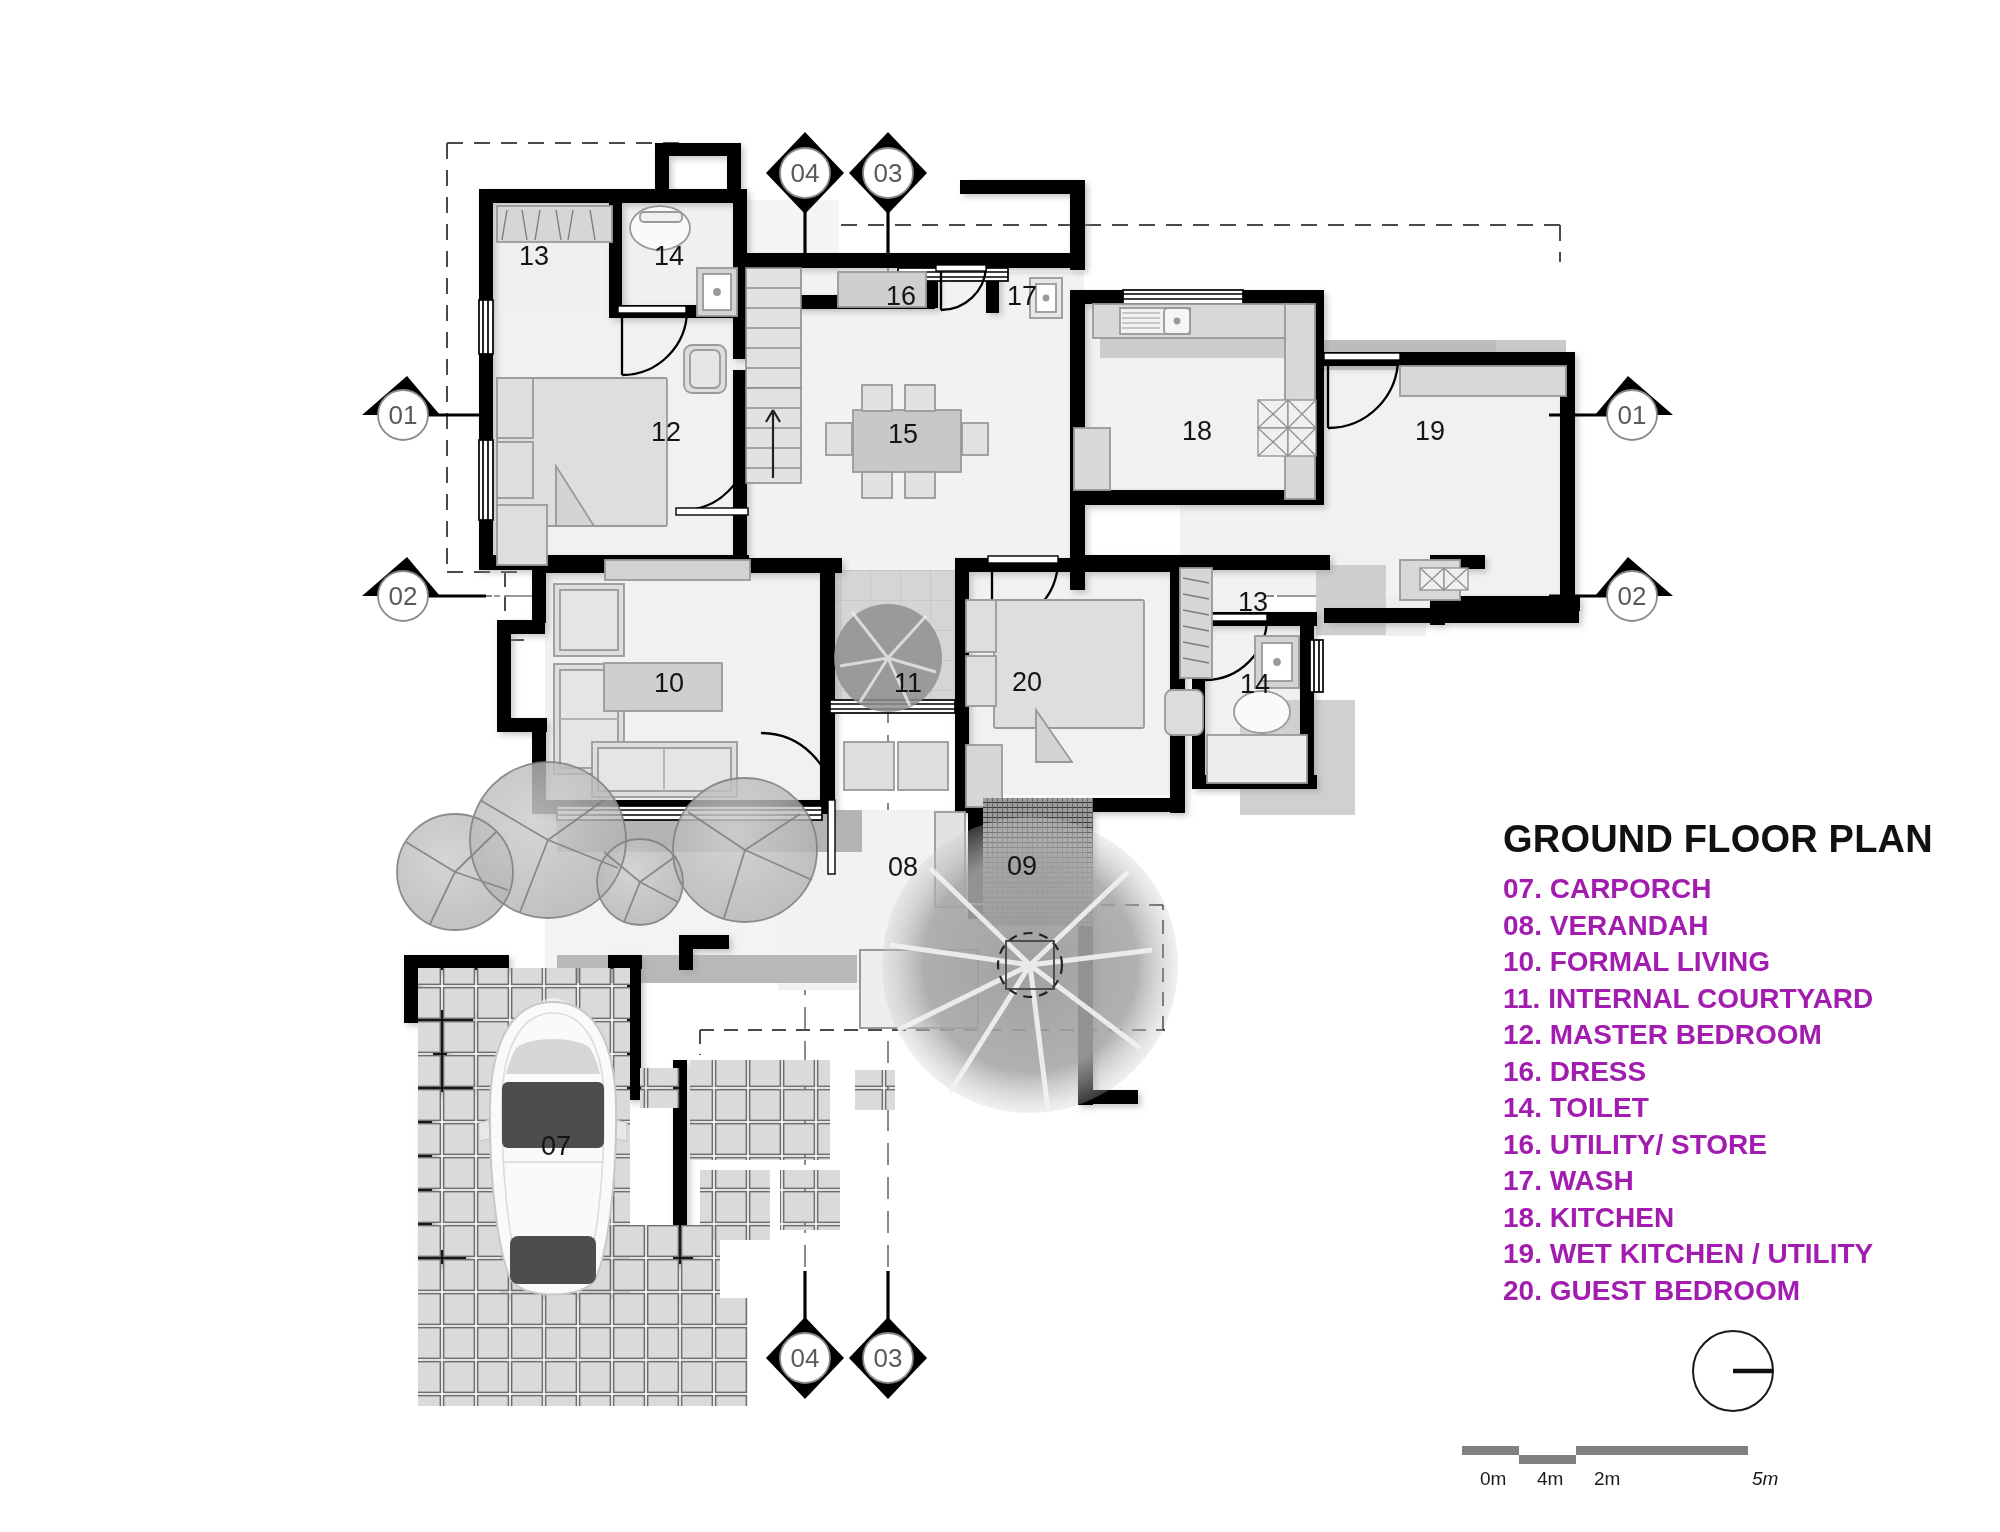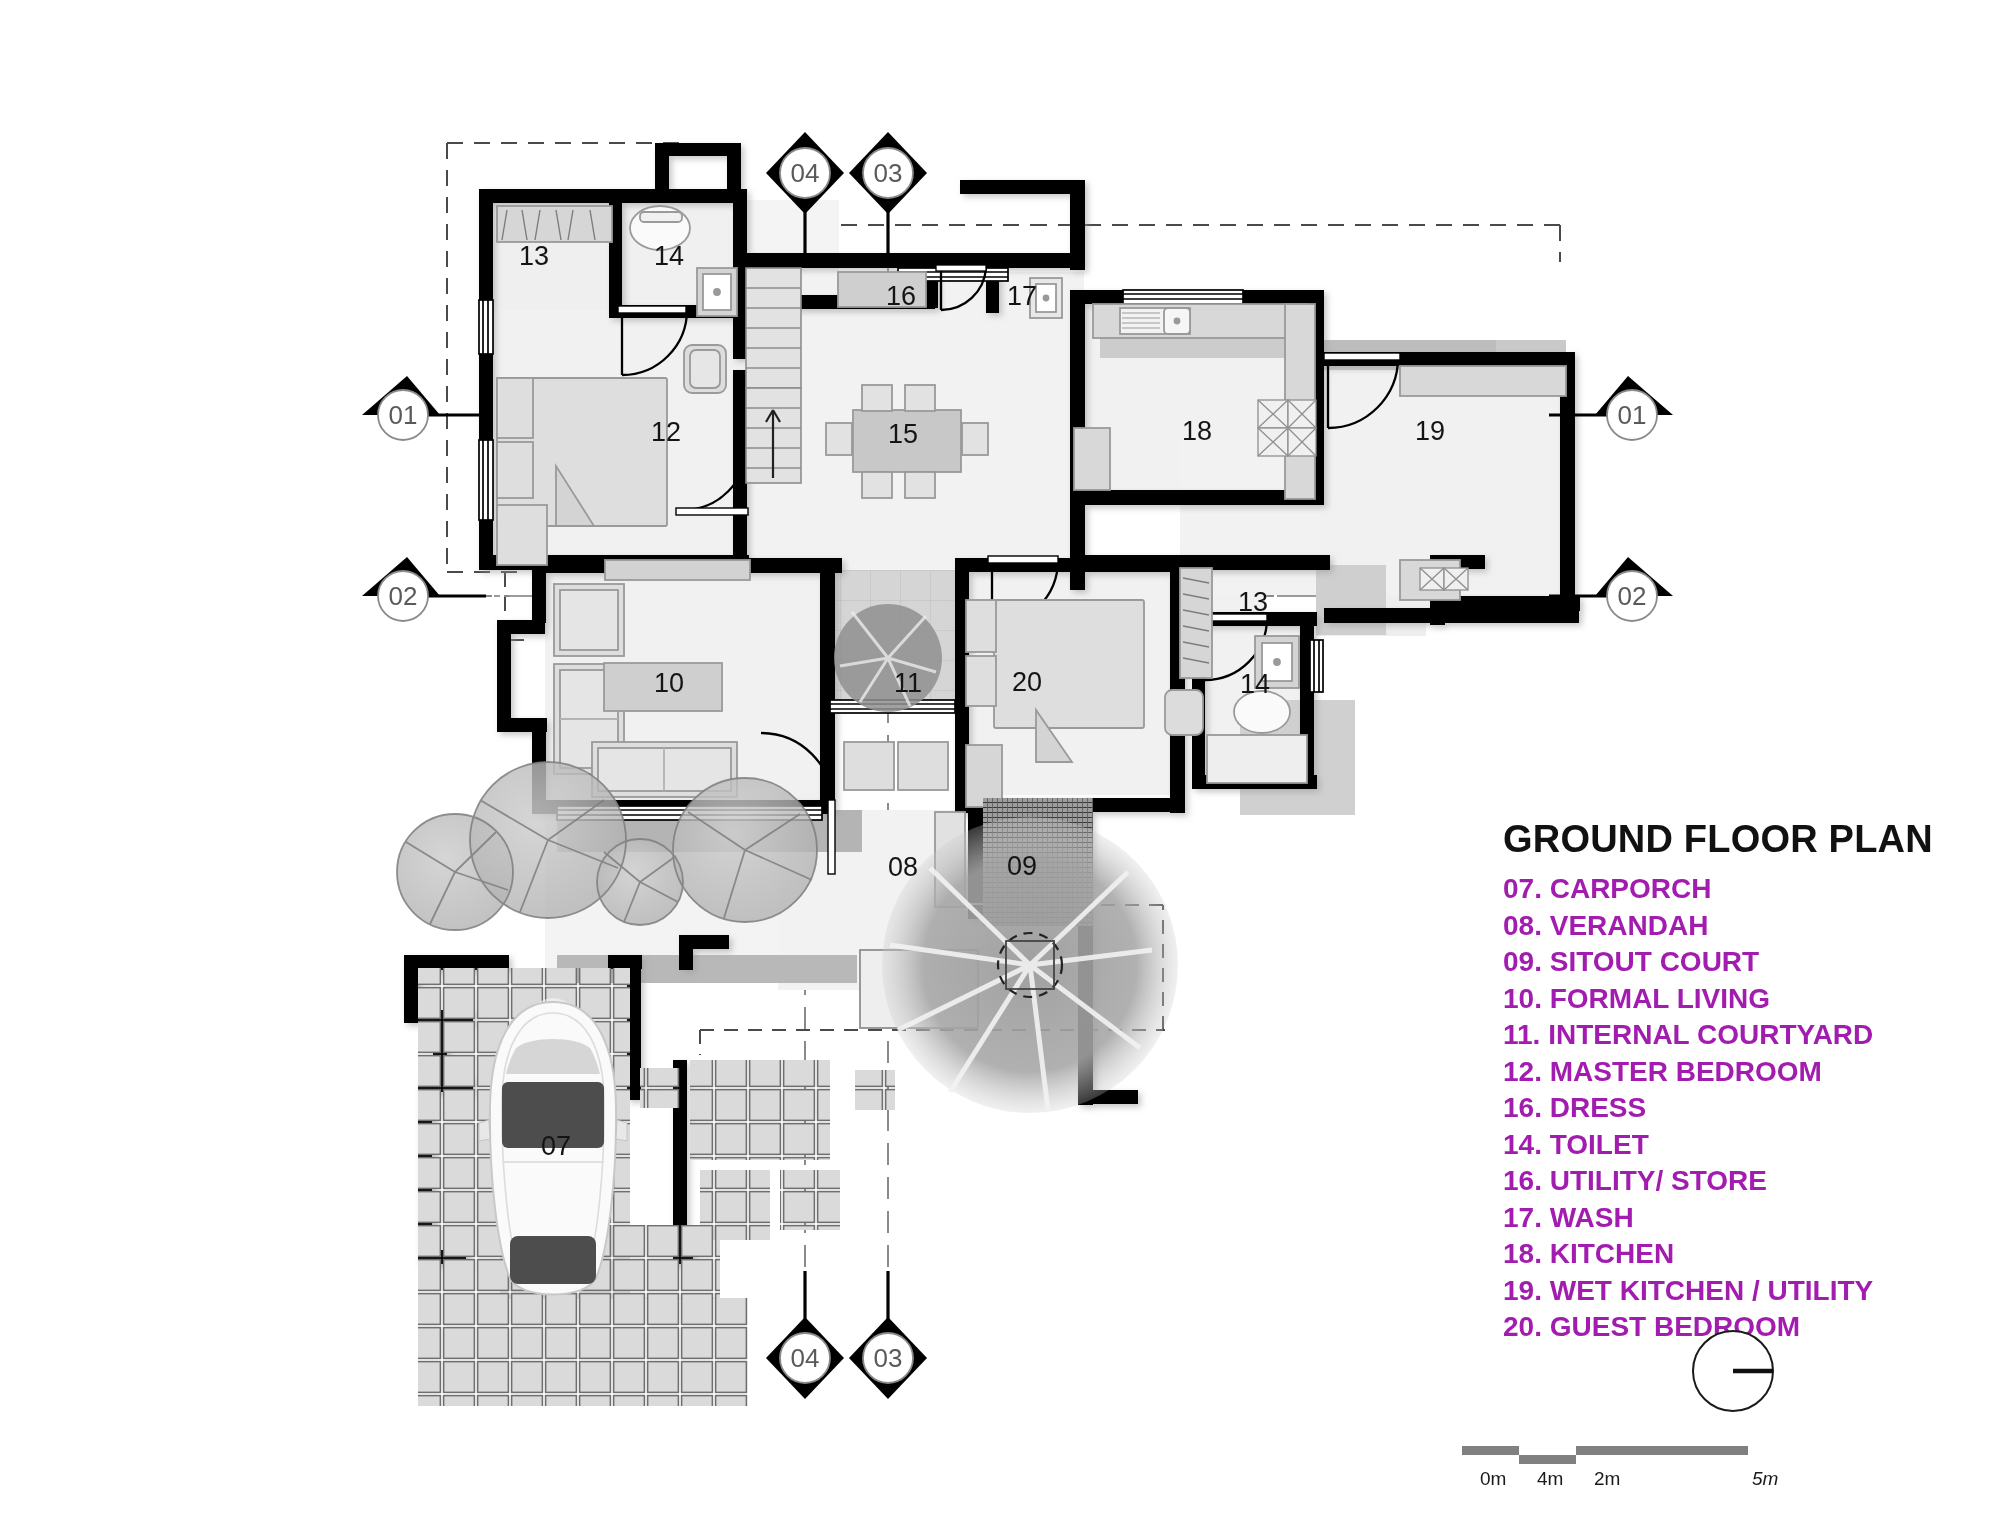--- a/index.html
+++ b/index.html
@@ -568,21 +568,20 @@
         <text x="1022" y="875" text-anchor="middle" font-size="27" font-family="&quot;Liberation Sans&quot;, sans-serif" fill="#141414">09</text>
         <text x="556" y="1155" text-anchor="middle" font-size="27" font-family="&quot;Liberation Sans&quot;, sans-serif" fill="#141414">07</text>
       </g>
   </svg>
 
   <div id="legend">
     <h1 id="legend-title">GROUND FLOOR PLAN</h1>
     <div id="legend-list">
         <div class="legend-item">07. CARPORCH</div>
         <div class="legend-item">08. VERANDAH</div>
-        <div class="legend-item">09. SITOUT COURT</div>
         <div class="legend-item">10. FORMAL LIVING</div>
         <div class="legend-item">11. INTERNAL COURTYARD</div>
         <div class="legend-item">12. MASTER BEDROOM</div>
         <div class="legend-item">16. DRESS</div>
         <div class="legend-item">14. TOILET</div>
         <div class="legend-item">16. UTILITY/ STORE</div>
         <div class="legend-item">17. WASH</div>
         <div class="legend-item">18. KITCHEN</div>
         <div class="legend-item">19. WET KITCHEN / UTILITY</div>
         <div class="legend-item">20. GUEST BEDROOM</div>

